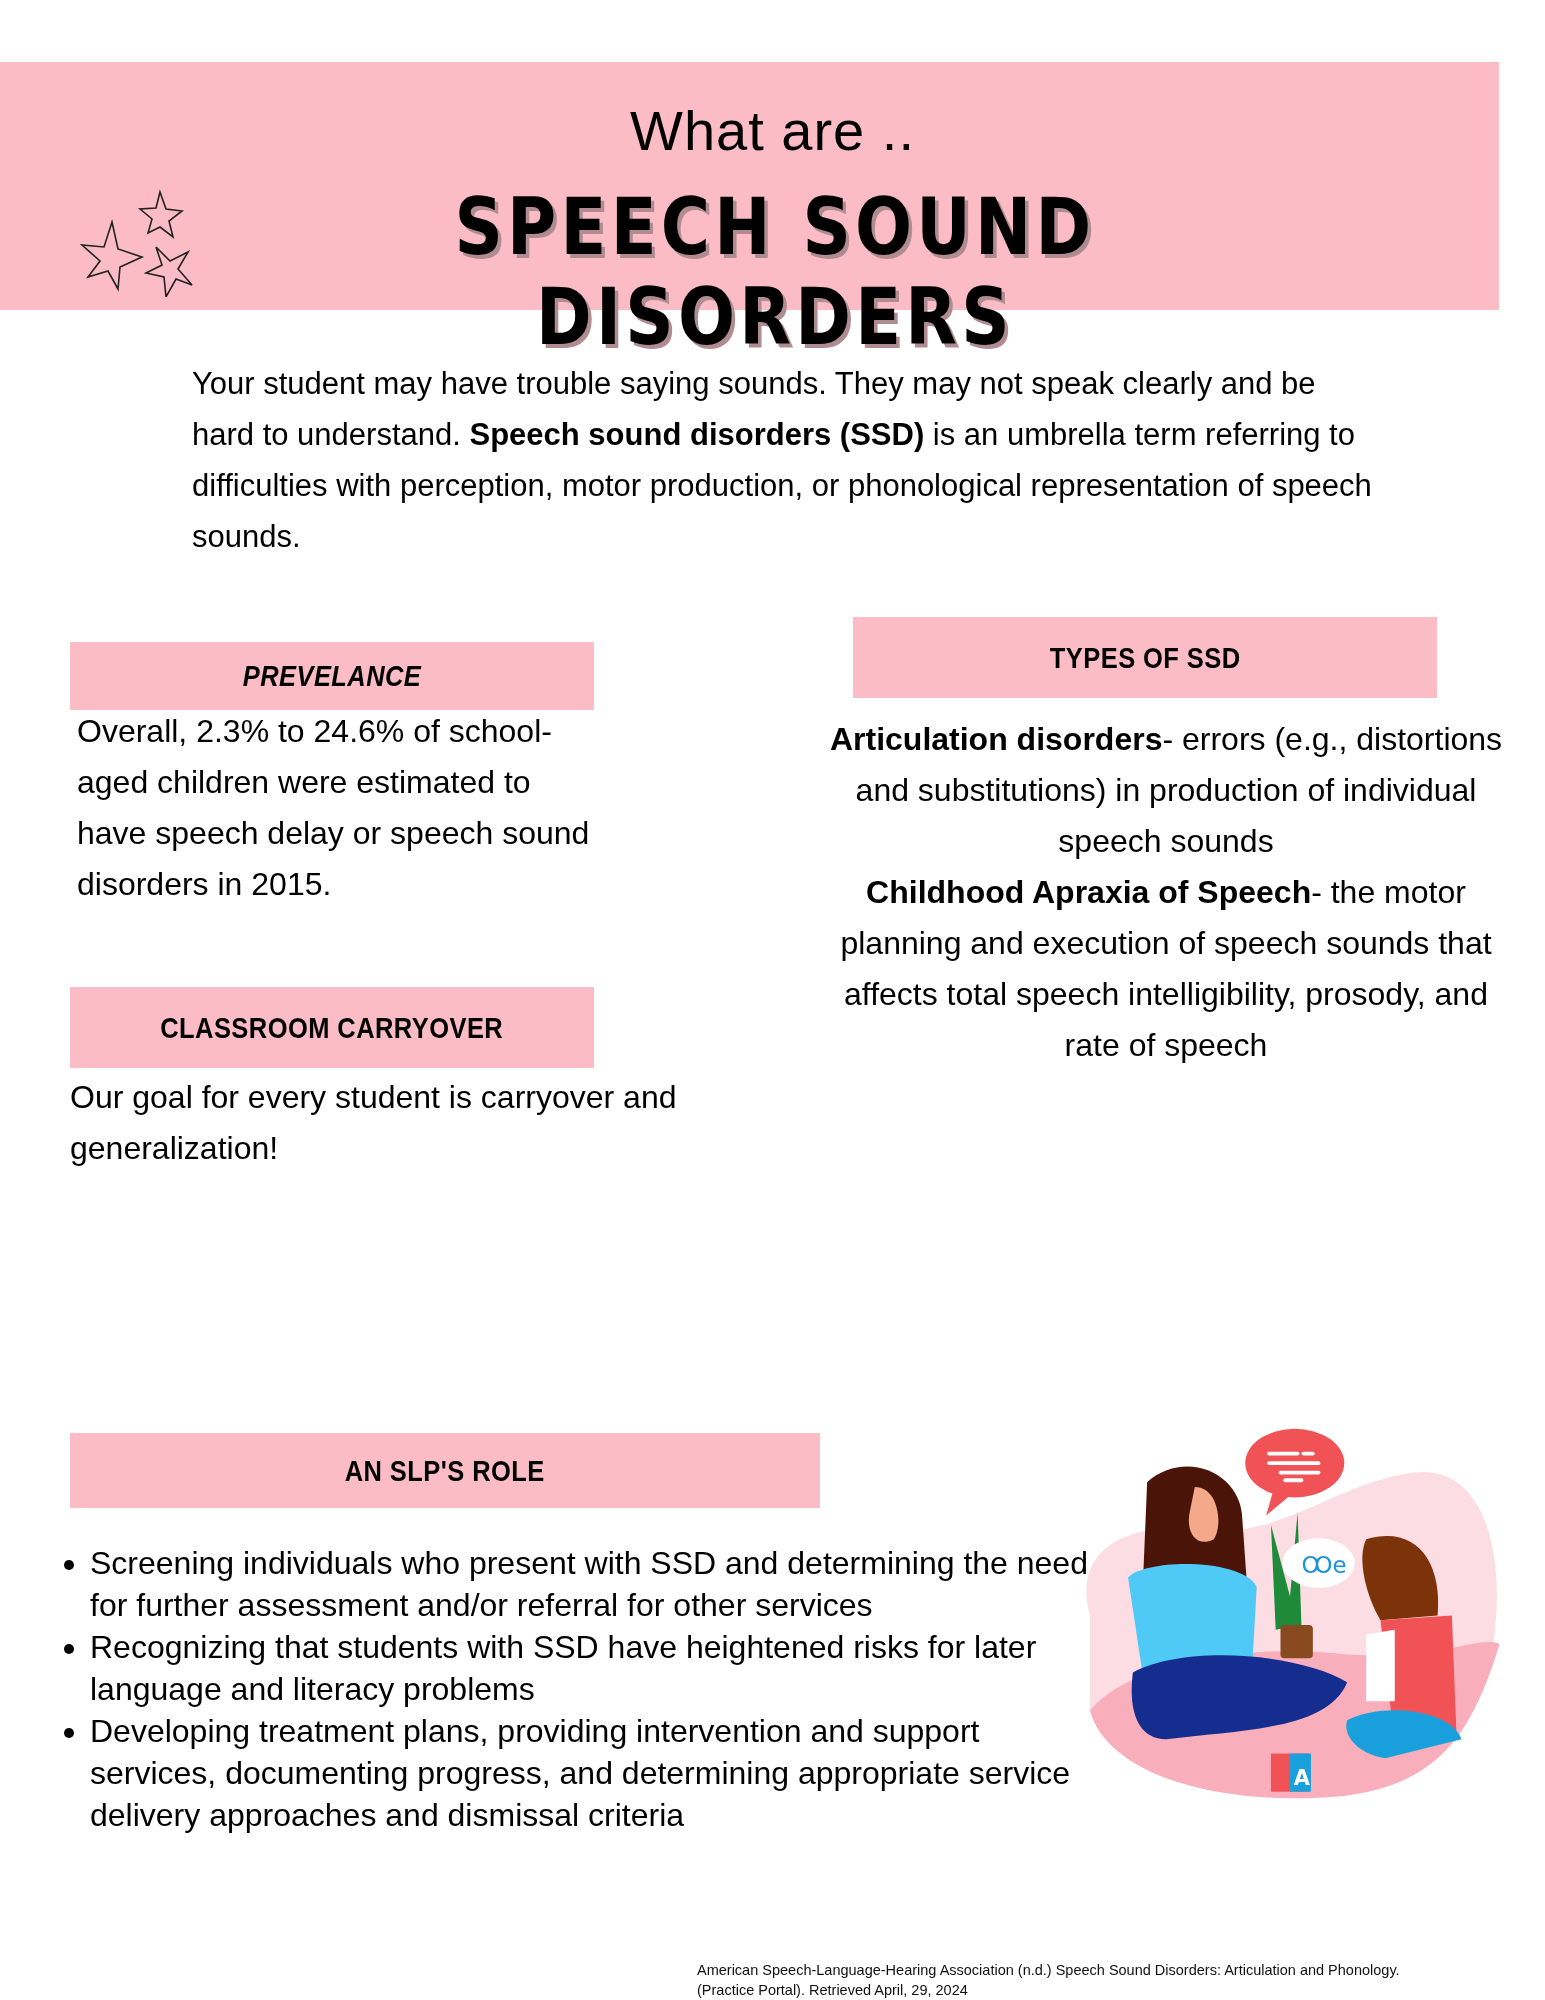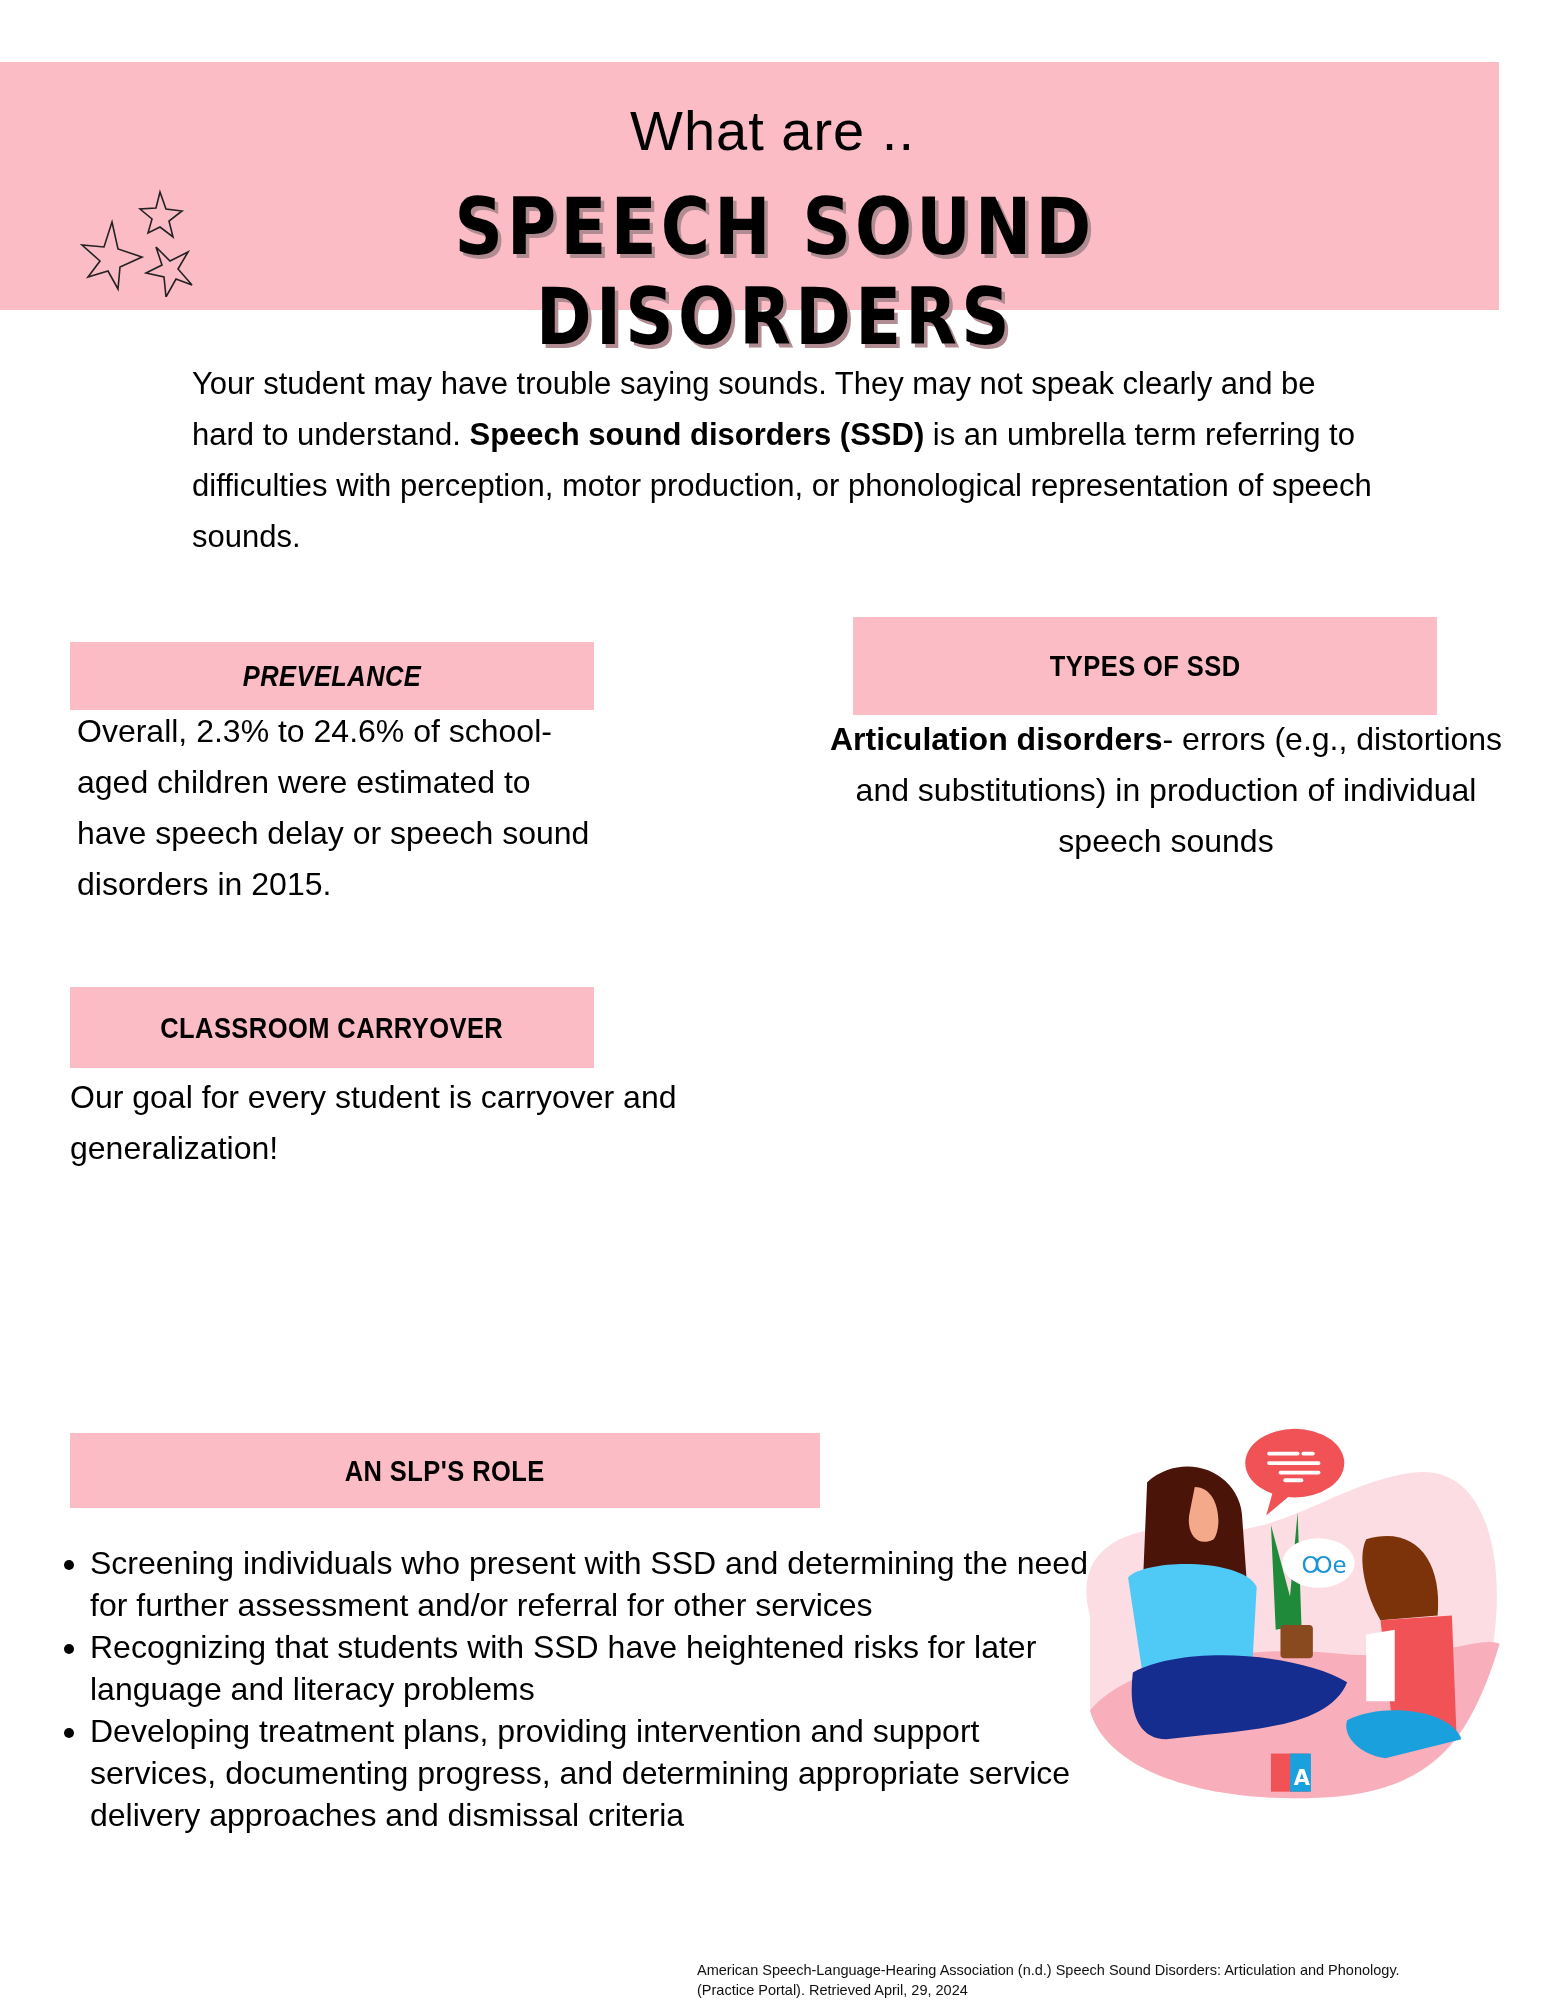--- a/index.html
+++ b/index.html
@@ -60,25 +60,26 @@
   <div class="title">SPEECH SOUND DISORDERS</div>
 </div>
 
 <div class="intro"><span>Your student may have trouble saying sounds. They may not speak clearly and be hard to understand. </span><b>Speech sound disorders (SSD)</b><span> is an umbrella term referring to difficulties with perception, motor production, or phonological representation of speech sounds.</span></div>
 
 <div class="hdr" style="left:70px; top:642px; width:524px; height:68px;font-style:italic;">
     <span>PREVELANCE</span>
   </div>
 <div class="body-text" style="left:77px; top:706px; width:520px;">Overall, 2.3% to 24.6% of school-aged children were estimated to have speech delay or speech sound disorders in 2015.</div>
 
-<div class="hdr" style="left:853px; top:617px; width:584px; height:98px;">
+<div class="hdr" style="left:853px; top:617px; width:584px; height:81px;">
     <span>TYPES OF SSD</span>
   </div>
 <div class="body-text" style="left:826px; top:714px; width:680px;text-align:center;">
   <div><b>Articulation disorders</b><span>-  </span><span>errors (e.g., distortions and substitutions) in production of individual speech sounds</span></div>
+  <div><b>Childhood Apraxia of Speech</b><span>- </span><span>the motor planning and execution of speech sounds that affects total speech intelligibility, prosody, and rate of speech</span></div>
 </div>
 
 <div class="hdr" style="left:70px; top:987px; width:524px; height:81px;">
     <span>CLASSROOM CARRYOVER</span>
   </div>
 <div class="body-text" style="left:70px; top:1072px; width:700px;">
   <div>Our goal for every student is carryover and generalization!</div>
 </div>
 
 <div class="hdr" style="left:70px; top:1433px; width:750px; height:75px;">

